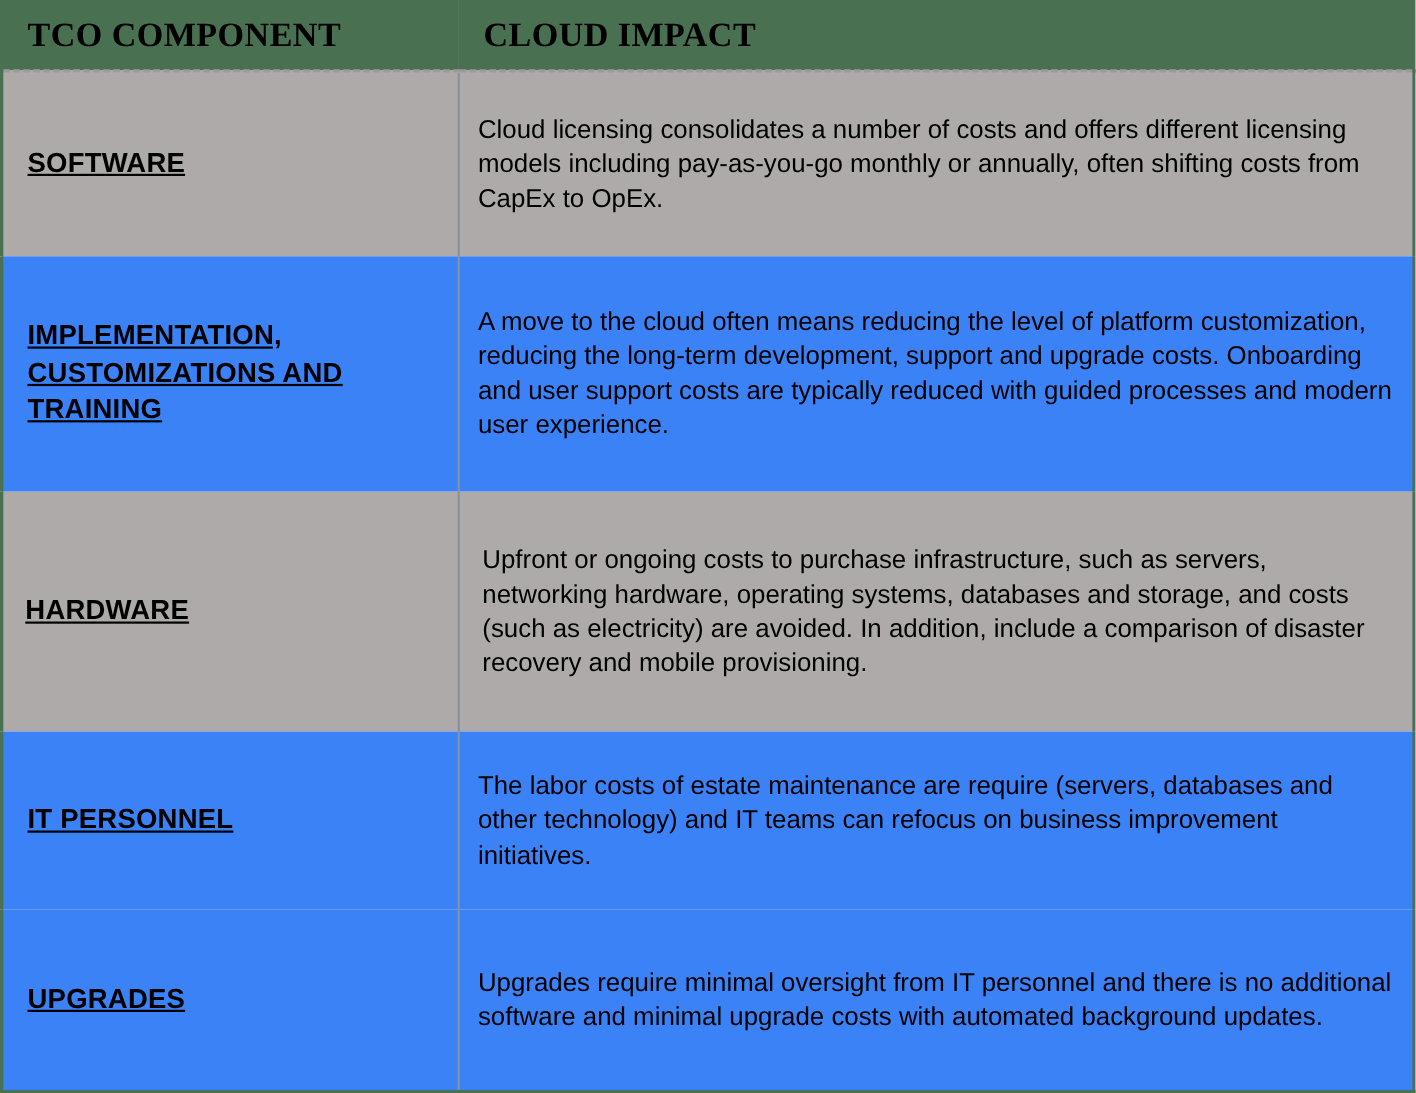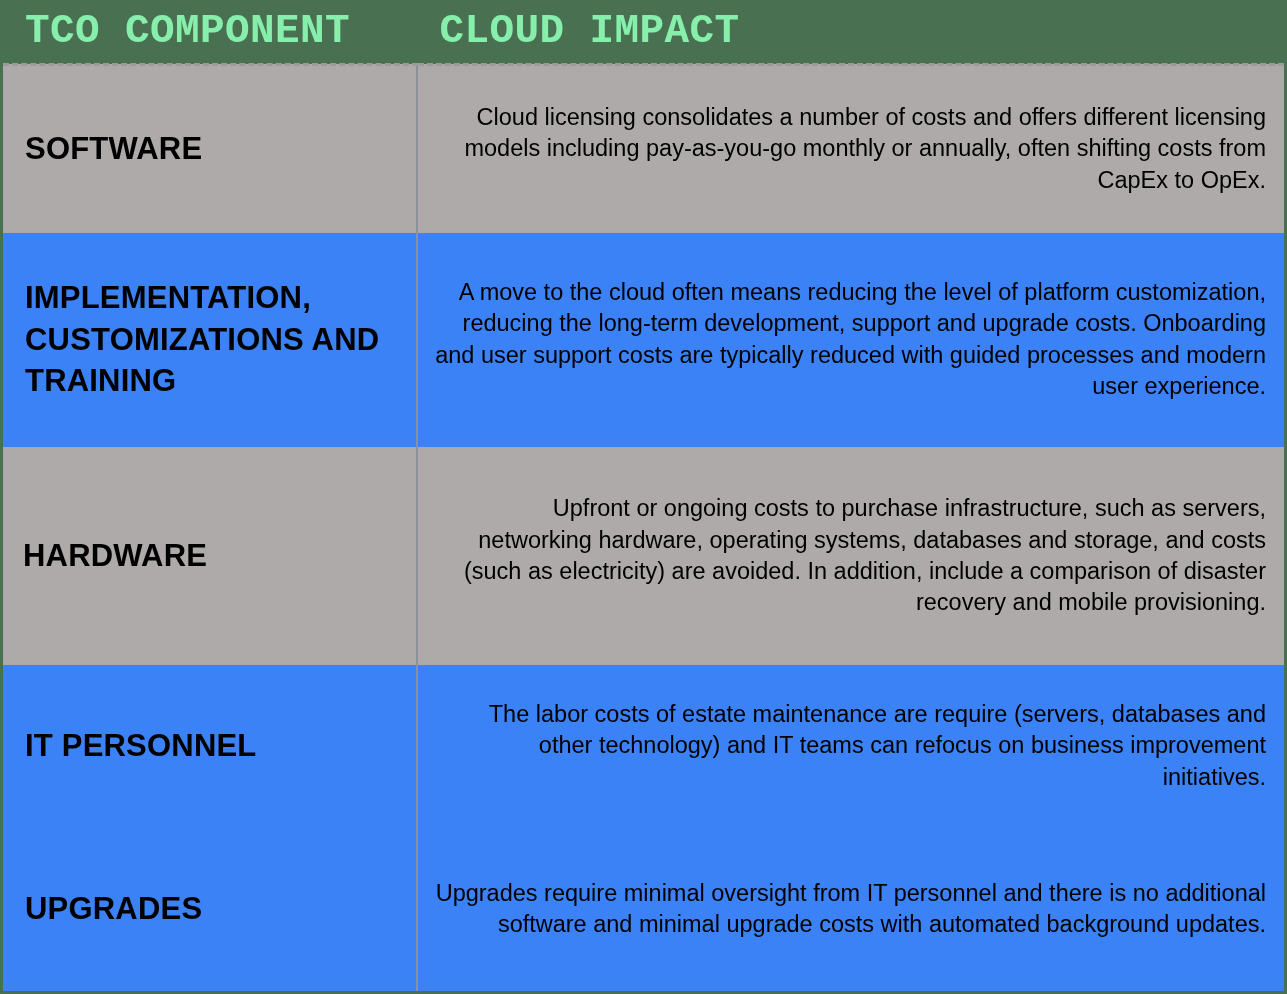--- a/index.html
+++ b/index.html
@@ -34,26 +34,26 @@
   .header-row th {
     background: #4a7052;
     text-align: left;
     vertical-align: middle;
     padding: 0 0 0 22px;
     border: none;
     border-bottom: 3px dashed #9b9b9b;
   }
   .header-text {
     display: block;
-    color: #86efac;
-    font-size: 41px;
+    color: #000000;
+    font-size: 31px;
     font-weight: bold;
     letter-spacing: 0.4px;
     line-height: 1;
-    font-family: Liberation Mono, monospace;
+    font-family: Liberation Serif, serif;
   }
 
   
   .tco-table td {
     vertical-align: middle;
     border: none;
     padding: 0;
   }
 
   .col-component {
@@ -65,30 +65,30 @@
 
   tr.shaded td { background: #aeaaaa; }
   tr.plain td  { background: #3b82f6; }
 
   td.cell-component {
     padding: 6px 14px 6px 22px;
     border-right: 2px solid #8a9199;
   }
   td.cell-impact {
     padding: 6px 18px 6px 16px;
-    text-align: right;
   }
 
   .component-label {
     display: block;
     color: #000000;
-    font-size: 31px;
+    font-size: 25px;
     font-weight: bold;
     line-height: 1.34;
     letter-spacing: 0.2px;
+    text-decoration: underline;
   }
 
   .impact-text {
     display: block;
     color: #000000;
     font-size: 23.5px;
     font-weight: normal;
     line-height: 1.33;
     letter-spacing: 0;
   }

